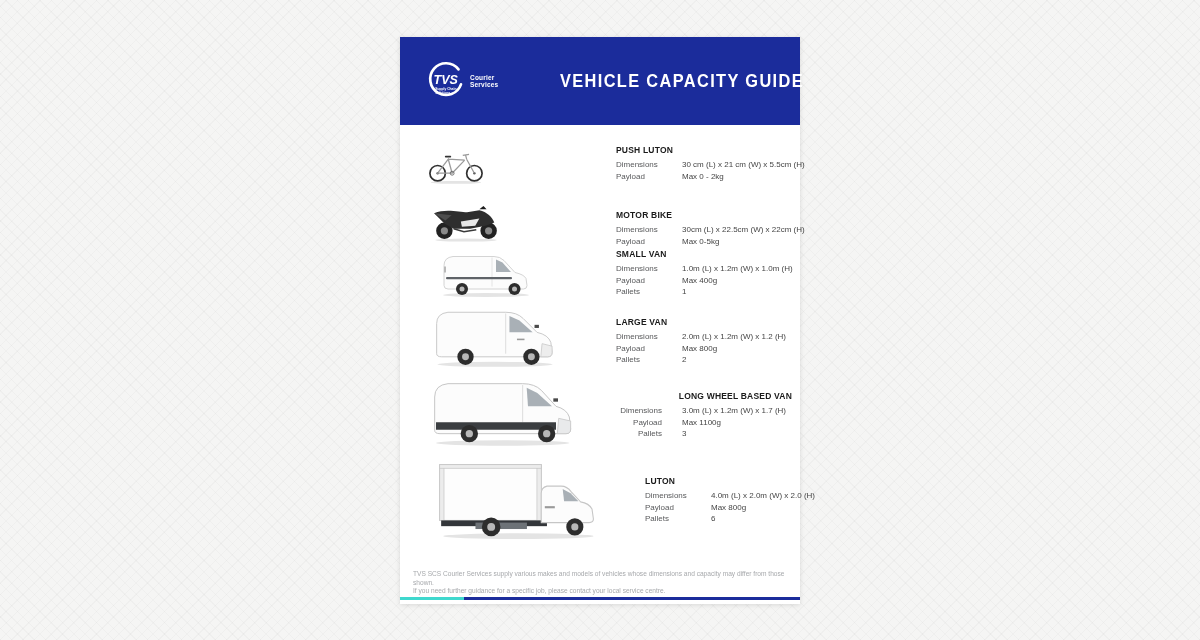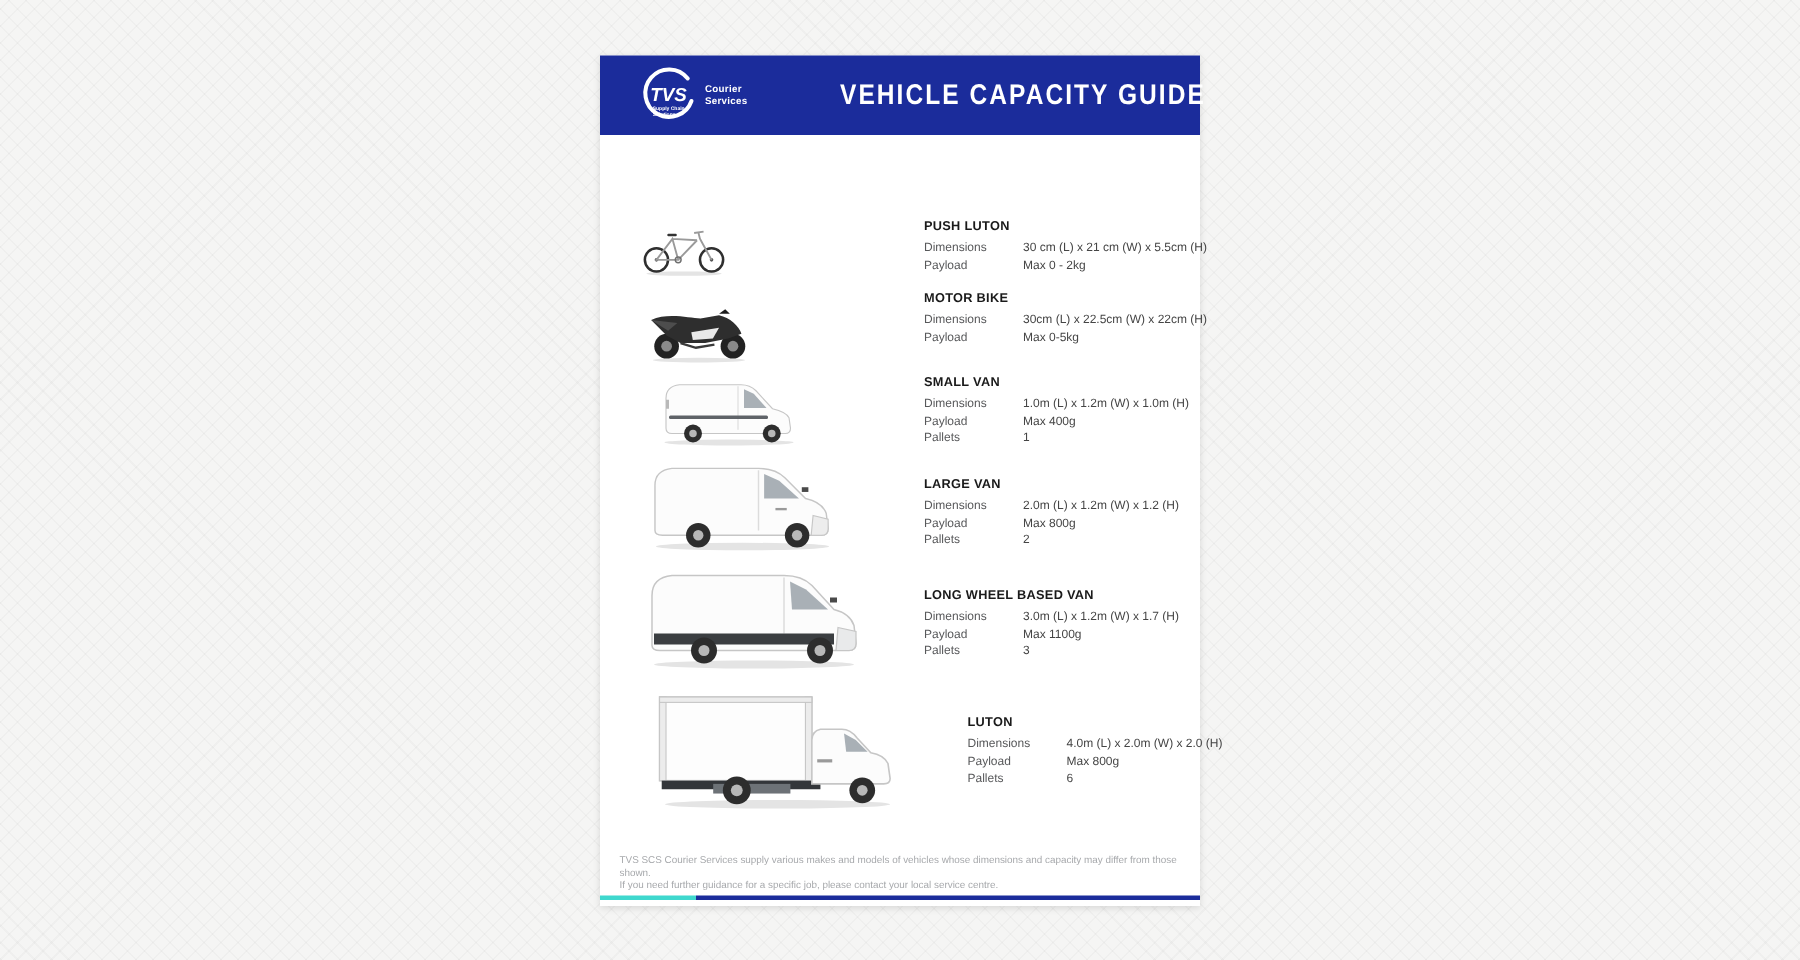--- a/index.html
+++ b/index.html
@@ -11,21 +11,21 @@
       repeating-linear-gradient(45deg, rgba(0,0,0,0.022) 0 1px, transparent 1px 8px),
       repeating-linear-gradient(-45deg, rgba(0,0,0,0.022) 0 1px, transparent 1px 8px);
     position:relative;
   }
   .page {
     position:absolute; left:400px; top:37px; width:400px; height:567px;
     background:#ffffff; box-shadow:0 1px 5px rgba(0,0,0,0.12);
   }
   
   .header {
-    position:absolute; left:0; top:0; width:400px; height:53px;
+    position:absolute; left:0; top:0; width:400px; height:88px;
     background:#1b2c9b; display:flex; align-items:center;
   }
   .logo-wrap { display:flex; align-items:center; margin-left:26px; }
   .logo-svg { width:40px; height:40px; }
   .logo-service {
     color:#ffffff; font-size:6.5px; line-height:7.5px; font-weight:bold;
     width:34px; margin-left:4px; letter-spacing:0.2px;
   }
   .doc-title {
     color:#ffffff; font-weight:bold; font-size:19px; letter-spacing:1.6px;
@@ -106,21 +106,21 @@
       <circle cx="28" cy="64" r="7" fill="#8a8a8a"></circle>
       <circle cx="114" cy="64" r="16" fill="#222"></circle>
       <circle cx="114" cy="64" r="7" fill="#8a8a8a"></circle>
       <path d="M8,30 C30,20 58,28 72,28 L96,24 C110,27 122,38 125,48 L108,54 L78,60 L46,60 L28,50 Z" fill="#2e2e2e"></path>
       <path d="M8,30 L42,34 L30,44 Z" fill="#4d4d4d"></path>
       <path d="M60,46 L96,40 L88,54 L62,56 Z" fill="#e8e8e8"></path>
       <path d="M96,22 L104,16 L110,22 Z" fill="#1c1c1c"></path>
       <path d="M46,60 L66,66 L90,62" fill="none" stroke="#3a3a3a" stroke-width="3"></path>
     </svg>
   </div>
-  <div class="v-text" style="top:157px;">
+  <div class="v-text" style="top:174px;">
     <div class="v-name">MOTOR BIKE</div>
     <div class="spec-line">
       <span class="spec-label">Dimensions</span>
       <span class="spec-value">30cm (L) x 22.5cm (W) x 22cm (H)</span>
     </div>
     <div class="spec-line">
       <span class="spec-label">Payload</span>
       <span class="spec-value">Max 0-5kg</span>
     </div>
   </div>
@@ -194,21 +194,21 @@
       <path d="M142,12 L142,68" stroke="#dcdcdc" stroke-width="1.5" fill="none"></path>
       <path d="M12,68 L192,68 L192,79 L12,79 Z" fill="#3b3e41"></path>
       <rect x="188" y="32" width="7" height="5" fill="#4a4a4a"></rect>
       <path d="M196,62 L214,66 L214,78 Q214,85 207,85 L194,85 Z" fill="#e9eaeb" stroke="#c6c6c6" stroke-width="1.2"></path>
       <circle class="tyre" cx="62" cy="85" r="13"></circle>
       <circle class="hub" cx="62" cy="85" r="5.5"></circle>
       <circle class="tyre" cx="178" cy="85" r="13"></circle>
       <circle class="hub" cx="178" cy="85" r="5.5"></circle>
     </svg>
   </div>
-  <div class="v-text" style="top:355px;">
+  <div class="v-text" style="top:355px;text-align:right;">
     <div class="v-name">LONG WHEEL BASED VAN</div>
     <div class="spec-line">
       <span class="spec-label">Dimensions</span>
       <span class="spec-value">3.0m (L) x 1.2m (W) x 1.7 (H)</span>
     </div>
     <div class="spec-line">
       <span class="spec-label">Payload</span>
       <span class="spec-value">Max 1100g</span>
     </div>
     <div class="spec-line">

